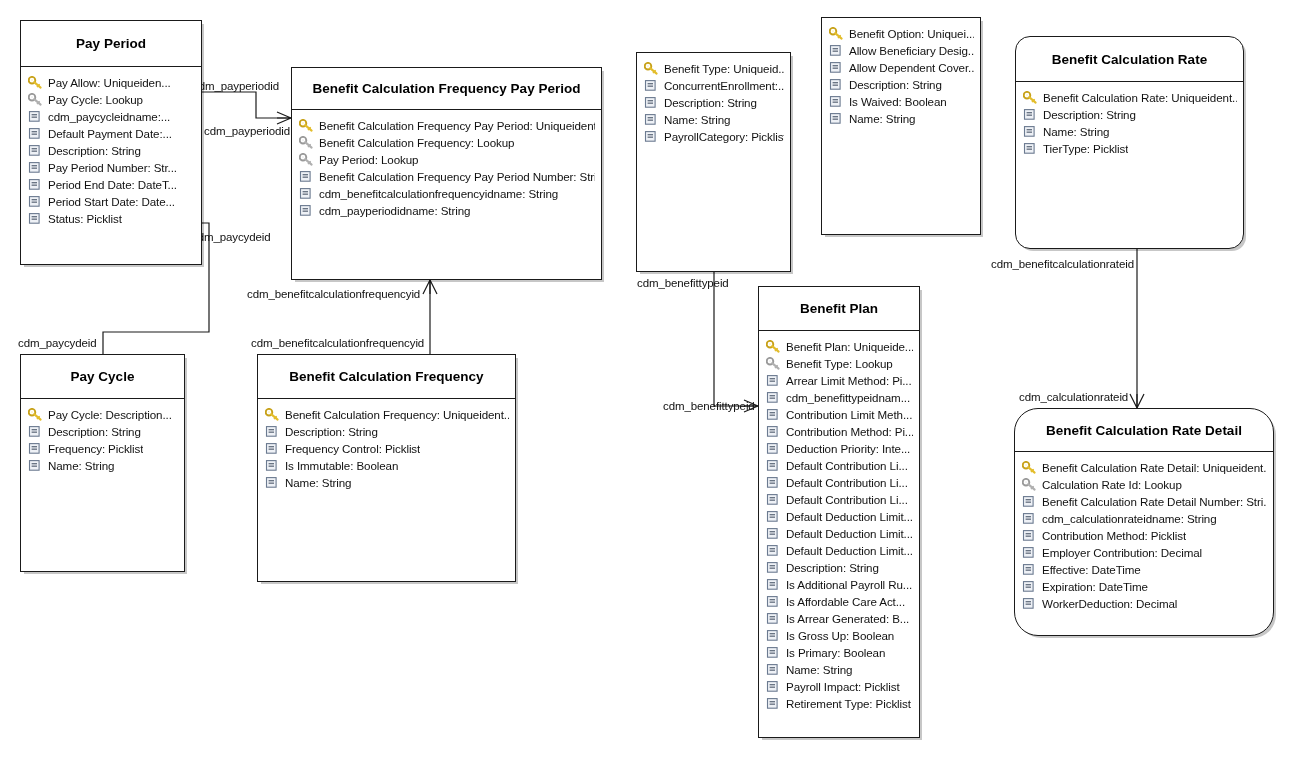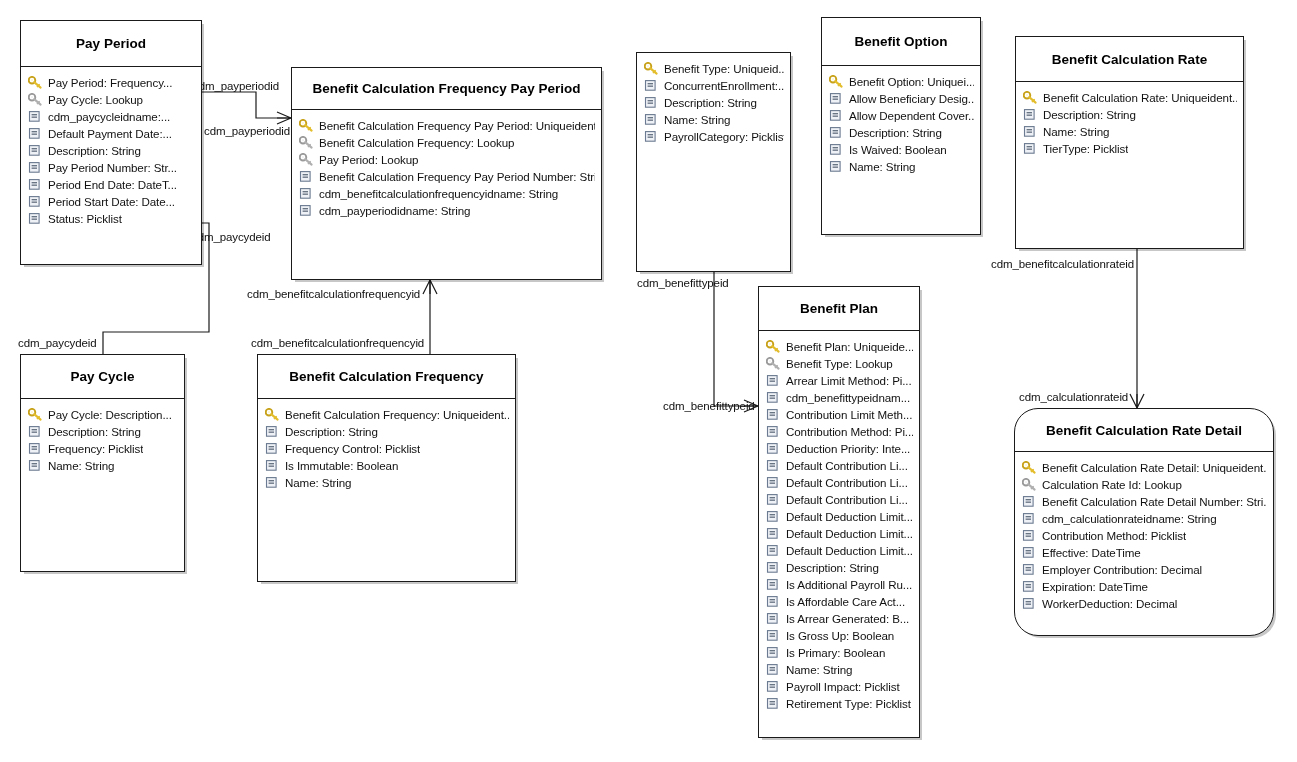--- a/index.html
+++ b/index.html
@@ -72,21 +72,21 @@
         <div class="attrs">
           <div class="attr">
             <span class="ic pk">
               <svg width="15" height="13" viewBox="0 0 15 13">
                 <circle cx="4" cy="4.2" r="3.3" fill="none" stroke="#c8a21a" stroke-width="1.9"></circle>
                 <circle cx="4" cy="4.2" r="1.1" fill="#fff8d0"></circle>
                 <path d="M6.2 6.1 L12.6 11.6" stroke="#e3bd2c" stroke-width="2.1" stroke-linecap="round"></path>
                 <path d="M9.6 10.4 L11.1 8.9" stroke="#e3bd2c" stroke-width="2" stroke-linecap="round"></path>
               </svg>
             </span>
-            <span class="txt">Pay Period: Frequency...</span>
+            <span class="txt">Pay Allow: Uniqueiden...</span>
           </div>
           <div class="attr">
             <span class="ic fk">
               <svg width="15" height="13" viewBox="0 0 15 13">
                 <circle cx="4" cy="4.2" r="3.3" fill="none" stroke="#9a9a9a" stroke-width="1.9"></circle>
                 <circle cx="4" cy="4.2" r="1.1" fill="#f2f2f2"></circle>
                 <path d="M6.2 6.1 L12.6 11.6" stroke="#b0b0b0" stroke-width="2.1" stroke-linecap="round"></path>
                 <path d="M9.6 10.4 L11.1 8.9" stroke="#b0b0b0" stroke-width="2" stroke-linecap="round"></path>
               </svg>
             </span>
@@ -283,23 +283,20 @@
                 <rect x="1.5" y="1.6" width="9.6" height="9.6" fill="#eef1f6" stroke="#6b7a90" stroke-width="1.1"></rect>
                 <rect x="3.6" y="4.2" width="5.4" height="1.1" fill="#4a5668"></rect>
                 <rect x="3.6" y="6.6" width="5.4" height="1.1" fill="#4a5668"></rect>
               </svg>
             </span>
             <span class="txt">PayrollCategory: Picklist</span>
           </div>
         </div>
       </div>
       <div class="entity" style="left: 821px; top: 17px; width: 160px; height: 218px;">
-        <div class="titlebar" style="height: 48px;">
-          <div class="title">Benefit Option</div>
-        </div>
         <div class="attrs">
           <div class="attr">
             <span class="ic pk">
               <svg width="15" height="13" viewBox="0 0 15 13">
                 <circle cx="4" cy="4.2" r="3.3" fill="none" stroke="#c8a21a" stroke-width="1.9"></circle>
                 <circle cx="4" cy="4.2" r="1.1" fill="#fff8d0"></circle>
                 <path d="M6.2 6.1 L12.6 11.6" stroke="#e3bd2c" stroke-width="2.1" stroke-linecap="round"></path>
                 <path d="M9.6 10.4 L11.1 8.9" stroke="#e3bd2c" stroke-width="2" stroke-linecap="round"></path>
               </svg>
             </span>
@@ -350,21 +347,21 @@
               <svg width="15" height="13" viewBox="0 0 15 13">
                 <rect x="1.5" y="1.6" width="9.6" height="9.6" fill="#eef1f6" stroke="#6b7a90" stroke-width="1.1"></rect>
                 <rect x="3.6" y="4.2" width="5.4" height="1.1" fill="#4a5668"></rect>
                 <rect x="3.6" y="6.6" width="5.4" height="1.1" fill="#4a5668"></rect>
               </svg>
             </span>
             <span class="txt">Name: String</span>
           </div>
         </div>
       </div>
-      <div class="entity" style="left: 1015px; top: 36px; width: 229px; height: 213px;">
+      <div class="entity" style="left: 1015px; top: 36px; width: 229px; height: 213px; border-radius: 15px;">
         <div class="titlebar" style="height: 45px;">
           <div class="title">Benefit Calculation Rate</div>
         </div>
         <div class="attrs">
           <div class="attr">
             <span class="ic pk">
               <svg width="15" height="13" viewBox="0 0 15 13">
                 <circle cx="4" cy="4.2" r="3.3" fill="none" stroke="#c8a21a" stroke-width="1.9"></circle>
                 <circle cx="4" cy="4.2" r="1.1" fill="#fff8d0"></circle>
                 <path d="M6.2 6.1 L12.6 11.6" stroke="#e3bd2c" stroke-width="2.1" stroke-linecap="round"></path>
@@ -798,31 +795,31 @@
             <span class="txt">Contribution Method: Picklist</span>
           </div>
           <div class="attr">
             <span class="ic col">
               <svg width="15" height="13" viewBox="0 0 15 13">
                 <rect x="1.5" y="1.6" width="9.6" height="9.6" fill="#eef1f6" stroke="#6b7a90" stroke-width="1.1"></rect>
                 <rect x="3.6" y="4.2" width="5.4" height="1.1" fill="#4a5668"></rect>
                 <rect x="3.6" y="6.6" width="5.4" height="1.1" fill="#4a5668"></rect>
               </svg>
             </span>
+            <span class="txt">Employer Contribution: Decimal</span>
+          </div>
+          <div class="attr">
+            <span class="ic col">
+              <svg width="15" height="13" viewBox="0 0 15 13">
+                <rect x="1.5" y="1.6" width="9.6" height="9.6" fill="#eef1f6" stroke="#6b7a90" stroke-width="1.1"></rect>
+                <rect x="3.6" y="4.2" width="5.4" height="1.1" fill="#4a5668"></rect>
+                <rect x="3.6" y="6.6" width="5.4" height="1.1" fill="#4a5668"></rect>
+              </svg>
+            </span>
             <span class="txt">Effective: DateTime</span>
-          </div>
-          <div class="attr">
-            <span class="ic col">
-              <svg width="15" height="13" viewBox="0 0 15 13">
-                <rect x="1.5" y="1.6" width="9.6" height="9.6" fill="#eef1f6" stroke="#6b7a90" stroke-width="1.1"></rect>
-                <rect x="3.6" y="4.2" width="5.4" height="1.1" fill="#4a5668"></rect>
-                <rect x="3.6" y="6.6" width="5.4" height="1.1" fill="#4a5668"></rect>
-              </svg>
-            </span>
-            <span class="txt">Employer Contribution: Decimal</span>
           </div>
           <div class="attr">
             <span class="ic col">
               <svg width="15" height="13" viewBox="0 0 15 13">
                 <rect x="1.5" y="1.6" width="9.6" height="9.6" fill="#eef1f6" stroke="#6b7a90" stroke-width="1.1"></rect>
                 <rect x="3.6" y="4.2" width="5.4" height="1.1" fill="#4a5668"></rect>
                 <rect x="3.6" y="6.6" width="5.4" height="1.1" fill="#4a5668"></rect>
               </svg>
             </span>
             <span class="txt">Expiration: DateTime</span>

